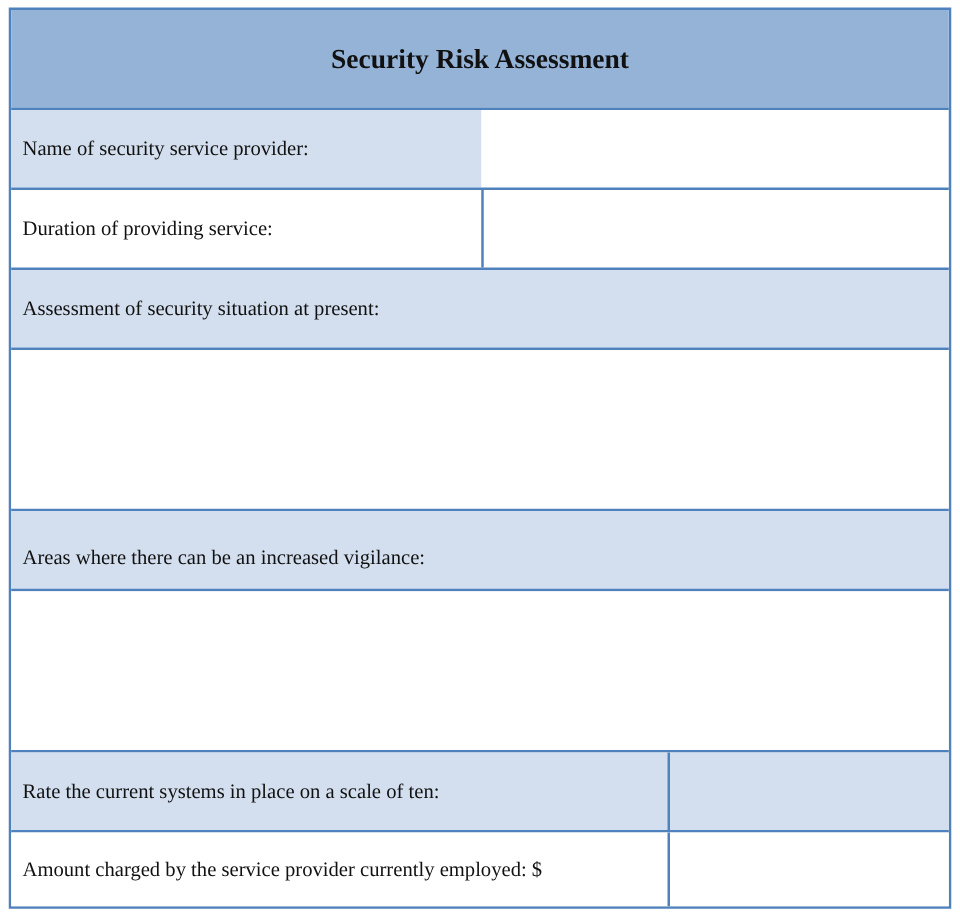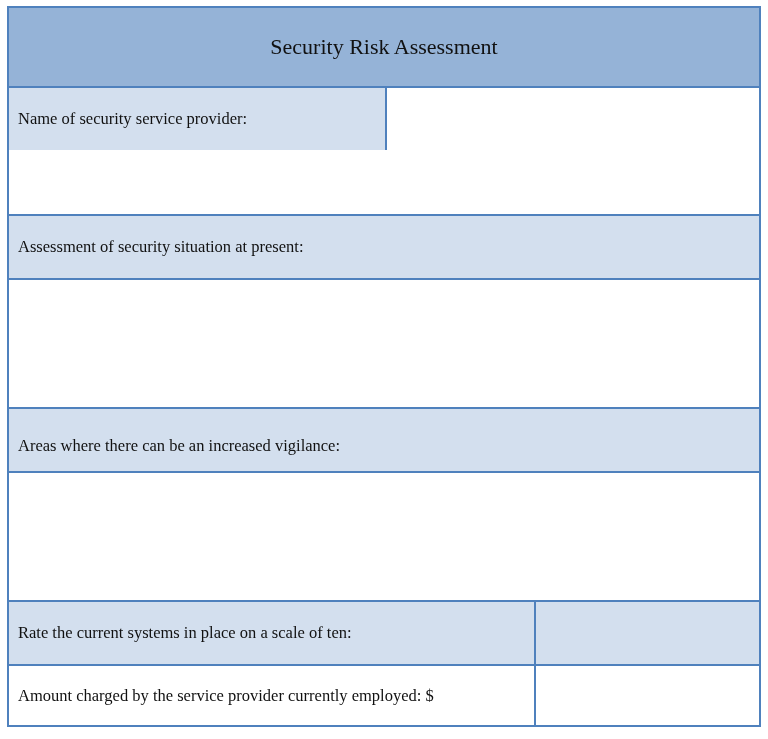--- a/index.html
+++ b/index.html
@@ -3,37 +3,41 @@
 <meta charset="utf-8">
 <style>
   html, body { margin:0; padding:0; background:#ffffff; }
   body { width:768px; height:739px; position:relative; overflow:hidden; font-family:"Liberation Serif", serif; }
   .form { position:absolute; left:7px; top:6px; width:754px; height:721px; box-sizing:border-box; border:2px solid #4F81BD; }
   .row { position:absolute; left:0; right:0; box-sizing:border-box; border-top:2px solid #4F81BD; display:flex; }
   .row.first { border-top:none; }
   .cell { box-sizing:border-box; height:100%; display:flex; align-items:center; padding-left:9px; font-size:16.5px; color:#111; }
   .shade { background:#D3DFEE; }
   .white { background:#ffffff; }
-  .header { background:#95B3D7; justify-content:center; padding-left:0; font-weight:normal; font-size:22px; width:100%; }
+  .header { background:#95B3D7; justify-content:center; padding-left:0; font-weight:bold; font-size:22px; width:100%; }
   .split { border-left:2px solid #4F81BD; }
 </style>
 </head>
 <body>
 
 <div class="form">
 
   <div class="row first" style="top:0; height:78px;">
     <div class="cell header">Security Risk Assessment</div>
   </div>
 
-  <div class="row" style="top:78px; height:64px;">
+  <div class="row" style="top:78px; height:64px;flex-direction:column;">
     <div class="cell shade" style="width:376px;">Name of security service provider:</div>
     <div class="cell white split" style="flex:1;"></div>
   </div>
 
+  <div class="row" style="top:142px; height:64px;">
+    <div class="cell white" style="width:376px;">Duration of providing service:</div>
+    <div class="cell white split" style="flex:1;"></div>
+  </div>
 
   <div class="row" style="top:206px; height:64px;font-family:Liberation Serif, serif;">
     <div class="cell shade" style="width:100%;">Assessment of security situation at present:</div>
   </div>
 
   <div class="row" style="top:270px; height:129px;">
     <div class="cell white" style="width:100%;"></div>
   </div>
 
   <div class="row" style="top:399px; height:76px;justify-content:center;">

